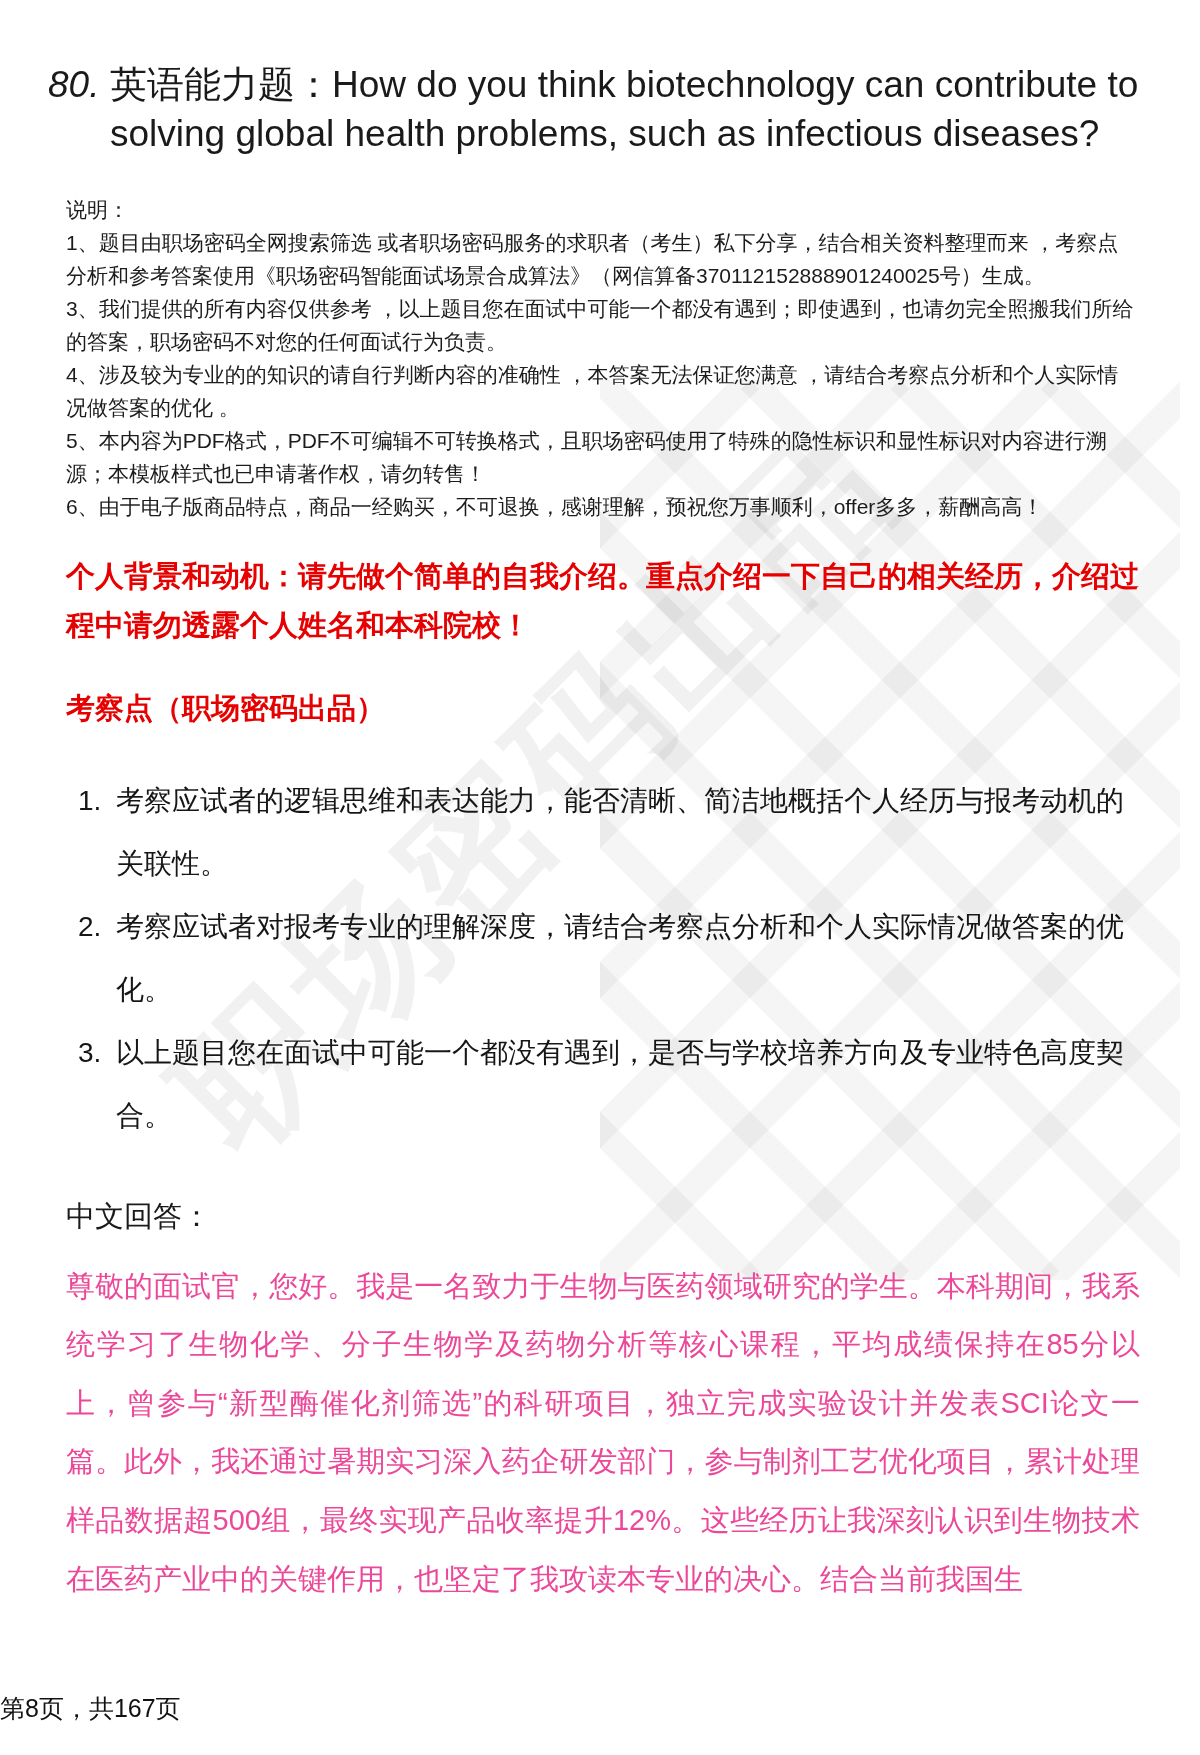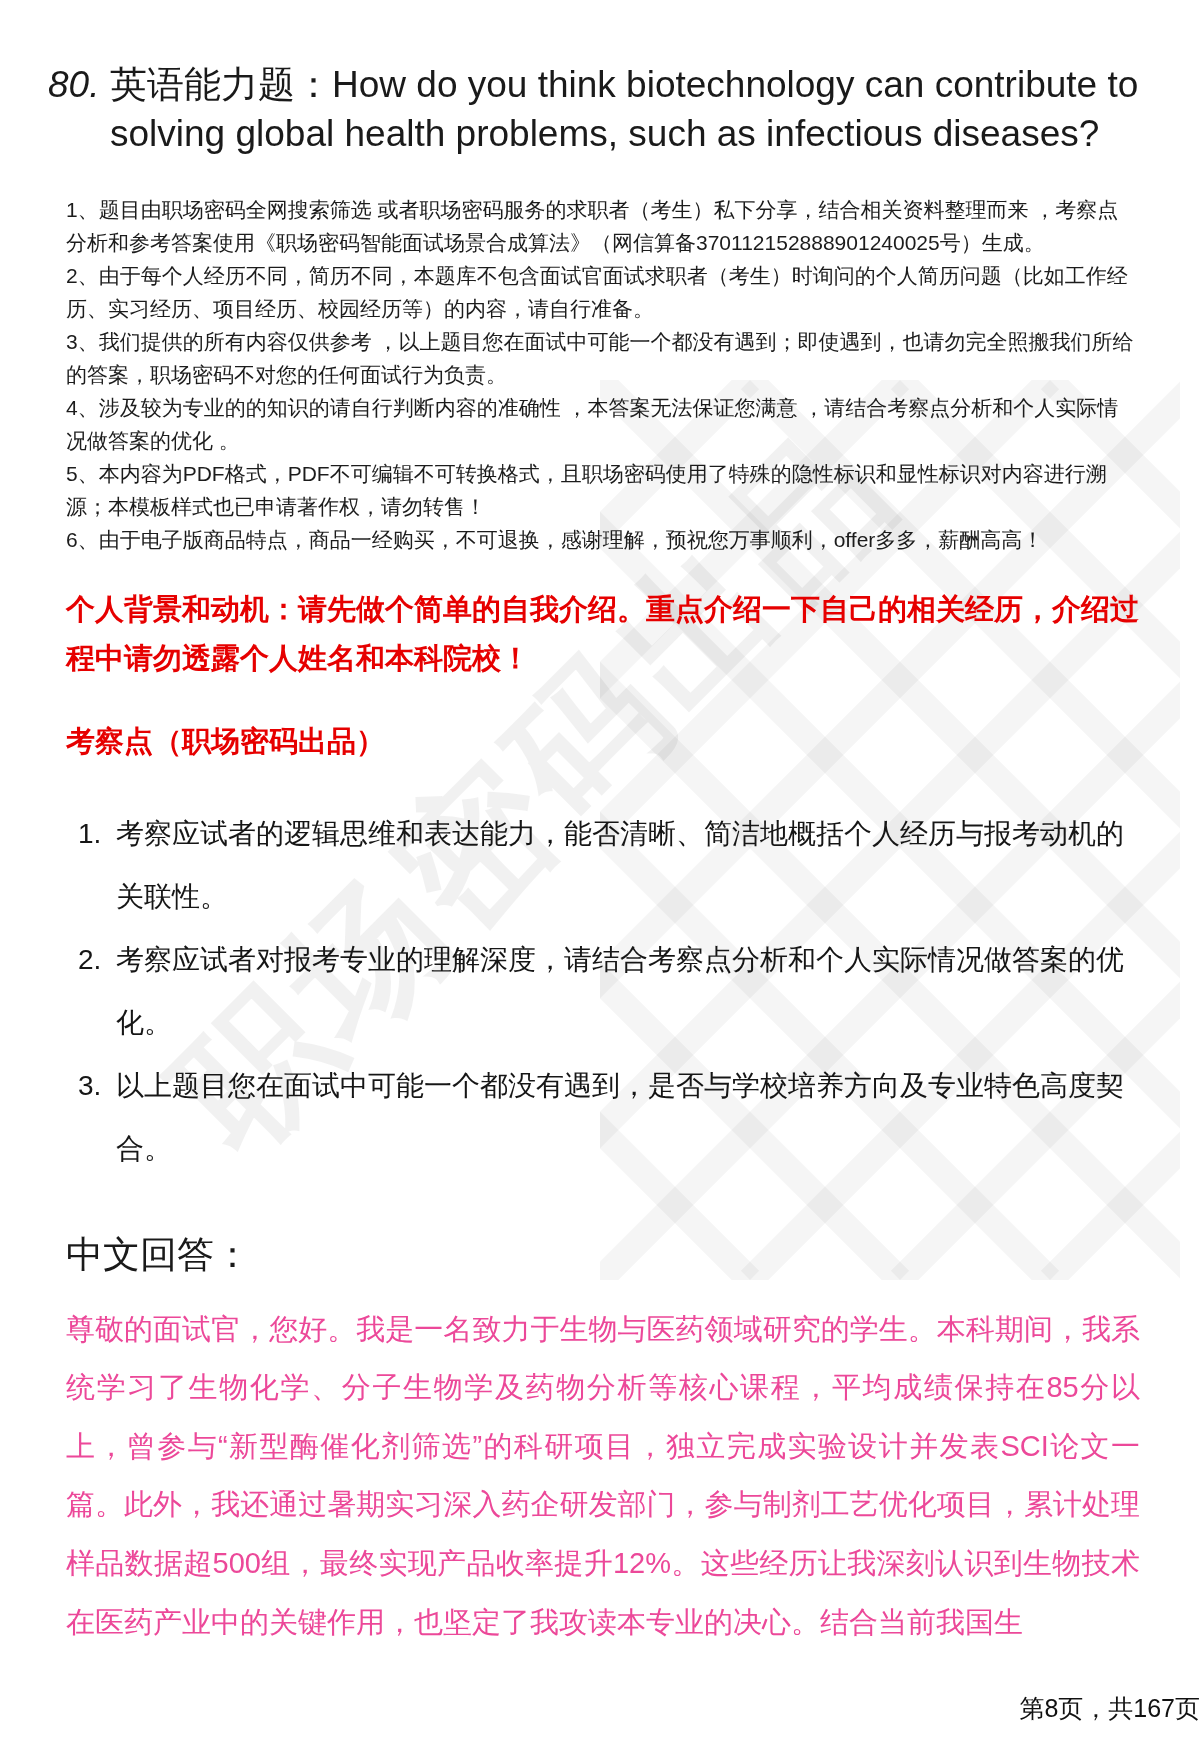--- a/index.html
+++ b/index.html
@@ -80,35 +80,35 @@
     font-size: 28px;
     line-height: 2.25;
     color: #161616;
   }
   .point { display: flex; }
   .point-num { flex: none; width: 38px; }
   .point-text { flex: 1; }
 
   .answer-label {
     margin: 50px 16px 0 66px;
-    font-size: 37px;
+    font-size: 29px;
     color: #1a1a1a;
   }
   .answer {
     margin: 20px 60px 0 66px;
     font-size: 29px;
     line-height: 2.02;
     text-align: justify;
     color: #ec4899;
   }
 
   .footer {
     position: absolute;
-    left: 17px; right: 0; top: 1692px;
-    text-align: right;
+    left: 0; right: 0; top: 1692px;
+    text-align: left;
     font-size: 25px;
     color: #111111;
     z-index: 1;
   }
 </style>
 </head>
 <body>
 
 <div class="page">
 
@@ -139,22 +139,22 @@
   </div>
 
   <div class="content">
 
     <div class="question">
       <span class="qnum">80.</span>
       <div class="qtext">英语能力题：How do you think biotechnology can contribute to solving global health problems, such as infectious diseases?</div>
     </div>
 
     <div class="notes">
+      <div>说明：</div>
       <div>1、题目由职场密码全网搜索筛选 或者职场密码服务的求职者（考生）私下分享，结合相关资料整理而来 ，考察点分析和参考答案使用《职场密码智能面试场景合成算法》（网信算备370112152888901240025号）生成。</div>
-      <div>2、由于每个人经历不同，简历不同，本题库不包含面试官面试求职者（考生）时询问的个人简历问题（比如工作经历、实习经历、项目经历、校园经历等）的内容，请自行准备。</div>
       <div>3、我们提供的所有内容仅供参考 ，以上题目您在面试中可能一个都没有遇到；即使遇到，也请勿完全照搬我们所给的答案，职场密码不对您的任何面试行为负责。</div>
       <div>4、涉及较为专业的的知识的请自行判断内容的准确性 ，本答案无法保证您满意 ，请结合考察点分析和个人实际情况做答案的优化 。</div>
       <div>5、本内容为PDF格式，PDF不可编辑不可转换格式，且职场密码使用了特殊的隐性标识和显性标识对内容进行溯源；本模板样式也已申请著作权，请勿转售！</div>
       <div>6、由于电子版商品特点，商品一经购买，不可退换，感谢理解，预祝您万事顺利，offer多多，薪酬高高！</div>
     </div>
 
     <div class="prompt">个人背景和动机：请先做个简单的自我介绍。重点介绍一下自己的相关经历，介绍过程中请勿透露个人姓名和本科院校！</div>
 
     <div class="analysis-heading">考察点（职场密码出品）</div>
 

